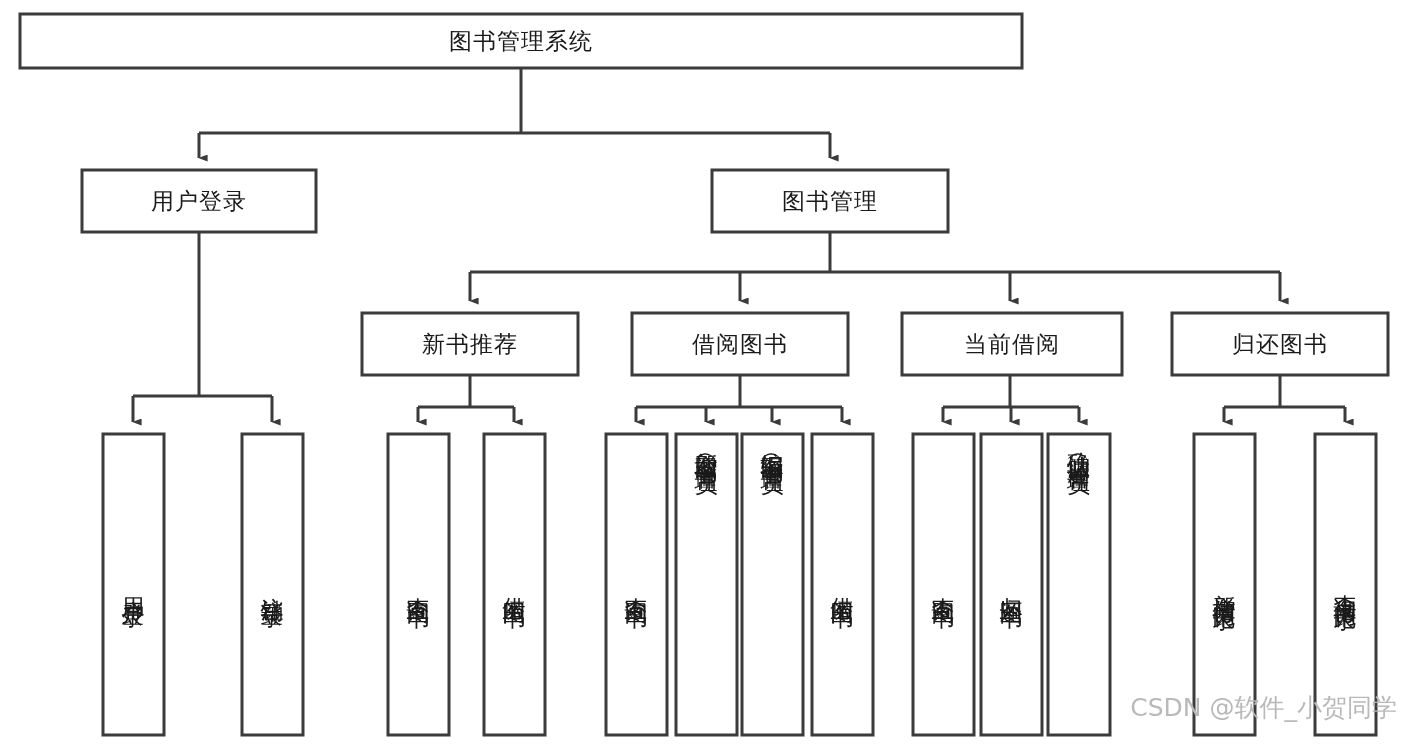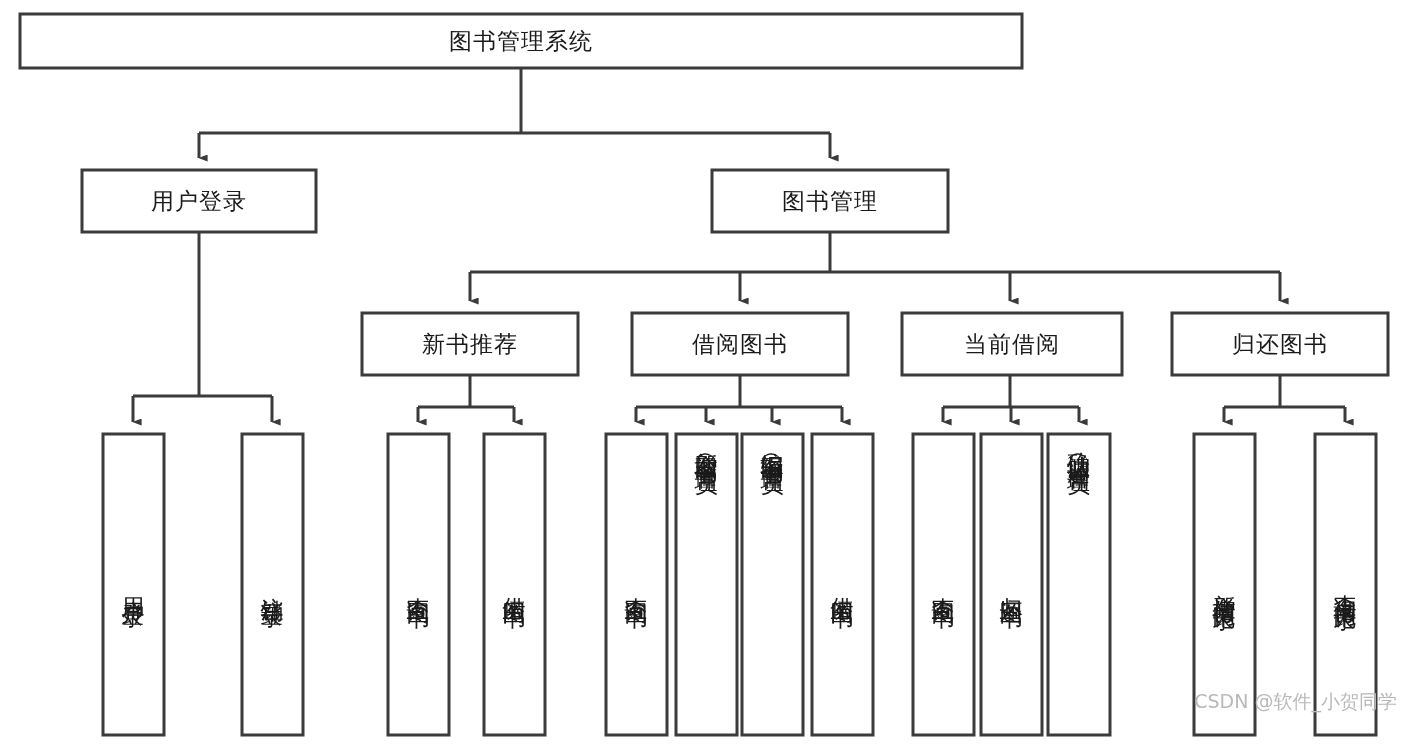--- a/index.html
+++ b/index.html
@@ -35,23 +35,23 @@
     fill: none;
     stroke-linecap: butt;
   }
   .arrow-head {
     fill: #3b3b3b;
     stroke: none;
   }
   .watermark {
     position: absolute;
     right: 8px;
-    bottom: 15px;
-    font-family: "DejaVu Sans", "Liberation Sans", sans-serif;
-    font-size: 19px;
+    bottom: 6px;
+    font-family: "DejaVu Sans", "Liberation Sans", sans-serif;
+    font-size: 25px;
     color: #b9b9b9;
     white-space: nowrap;
     pointer-events: none;
     user-select: none;
   }
   .vlabel-wrap {
     position: absolute;
     display: flex;
     align-items: center;
     justify-content: center;

